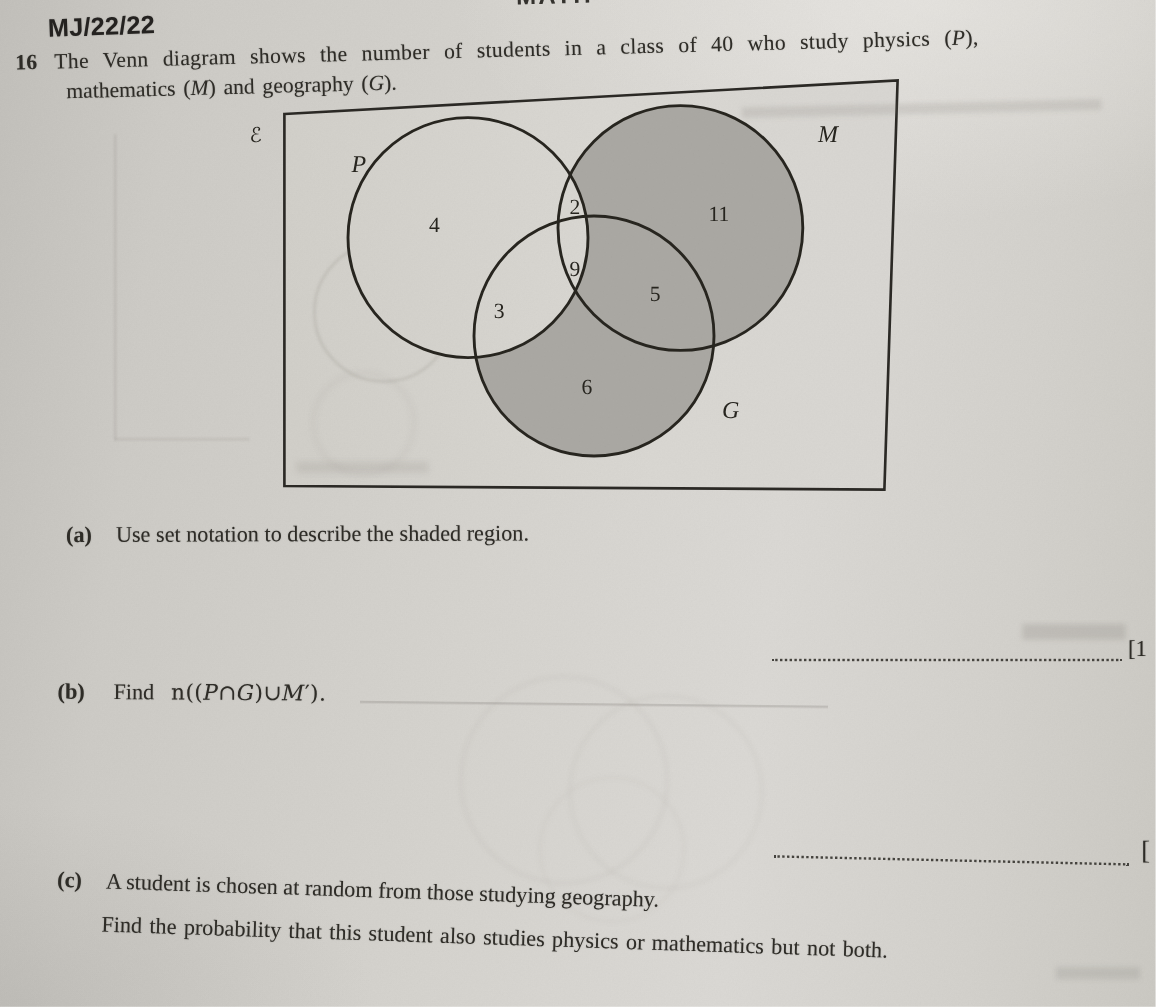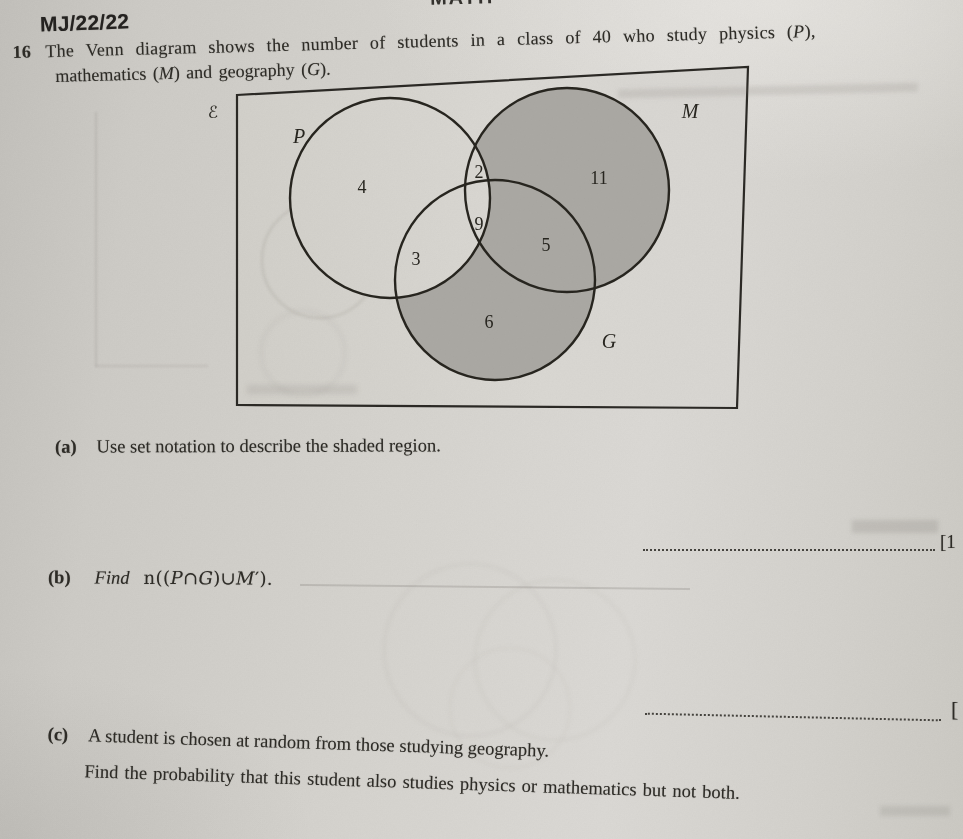--- a/index.html
+++ b/index.html
@@ -33,21 +33,21 @@
   .vuni{font-family:"DejaVu Sans","DejaVu Serif",sans-serif;font-size:17px;fill:#27251f;}
   .blur1{filter:blur(1.5px);}
   .blur2{filter:blur(2.5px);}
   
   .parta{left:55px;top:436px;font-size:18.5px;transform:rotate(-.2deg);}
   .plabel{font-weight:700;margin-right:20px;}
   .dots1{left:643px;top:533px;width:292px;height:16px;border-bottom:2.5px dotted #45433e;}
   .marks1{left:940px;top:531px;font-size:19px;}
   .partb{left:48px;top:567px;font-size:18.5px;transform:rotate(.4deg);}
   .expr{font-family:"DejaVu Serif","Liberation Serif",serif;letter-spacing:.4px;margin-left:14px;font-size:18px;}
-  .findword{margin-left:4px;font-style:italic;}
+  .findword{margin-left:4px;}
   .dots2{left:645px;top:700px;width:296px;height:16px;border-bottom:2.5px dotted #45433e;transform:rotate(1.3deg);}
   .marks2{left:951px;top:696px;font-size:22px;}
   .partc{left:48px;top:724px;width:880px;font-size:18.5px;transform:rotate(1.9deg);transform-origin:0 0;}
   .cline2{margin-left:38px;margin-top:15px;word-spacing:1.5px;}
   
   .ghost{pointer-events:none;}
   .gline-b{left:300px;top:586px;width:390px;height:1.5px;background:rgba(104,100,94,.22);transform:rotate(.6deg);filter:blur(.6px);}
   .gbar-top{left:618px;top:86px;width:300px;height:9px;background:rgba(116,112,104,.16);filter:blur(2px);transform:rotate(-1.3deg);}
   .gbar-a{left:852px;top:520px;width:86px;height:13px;background:rgba(110,106,98,.18);filter:blur(2.2px);}
   .gbar-c{left:880px;top:806px;width:70px;height:10px;background:rgba(110,106,98,.15);filter:blur(2.2px);}

